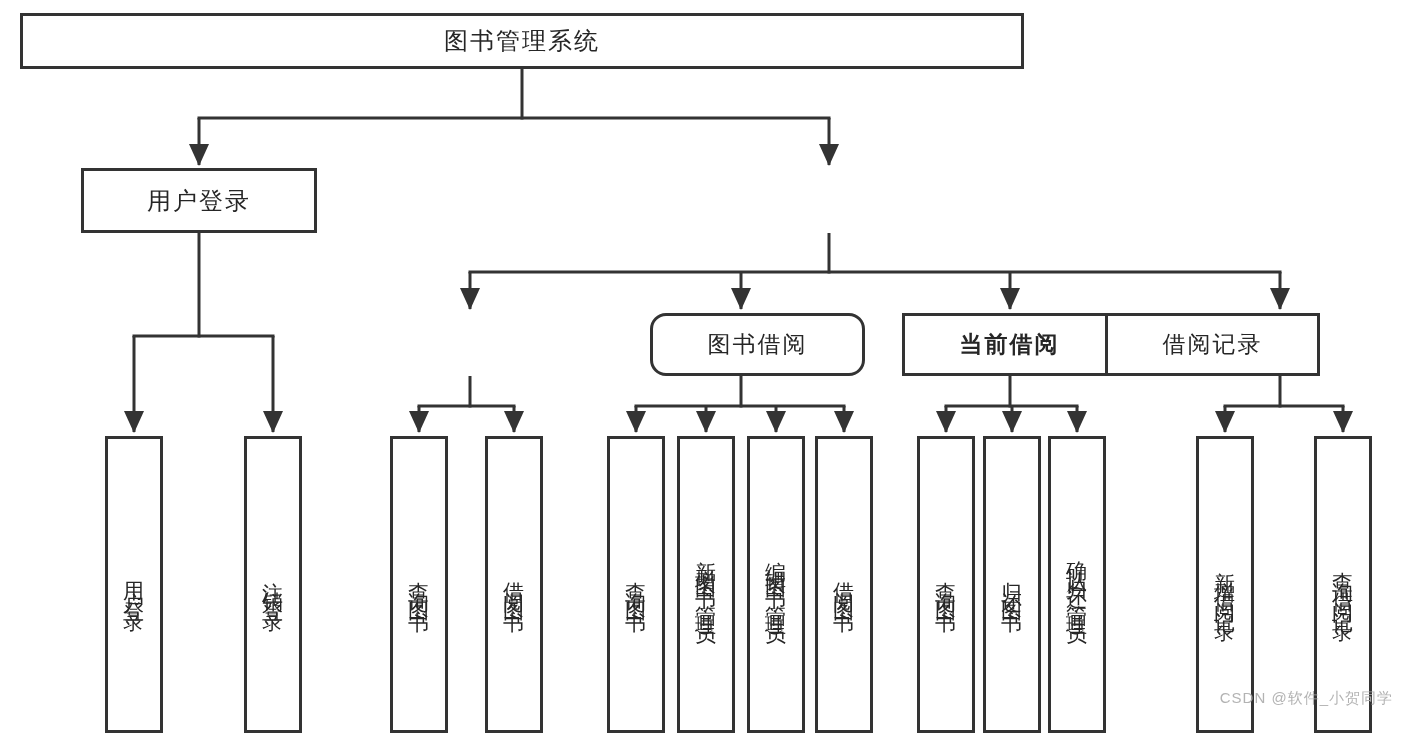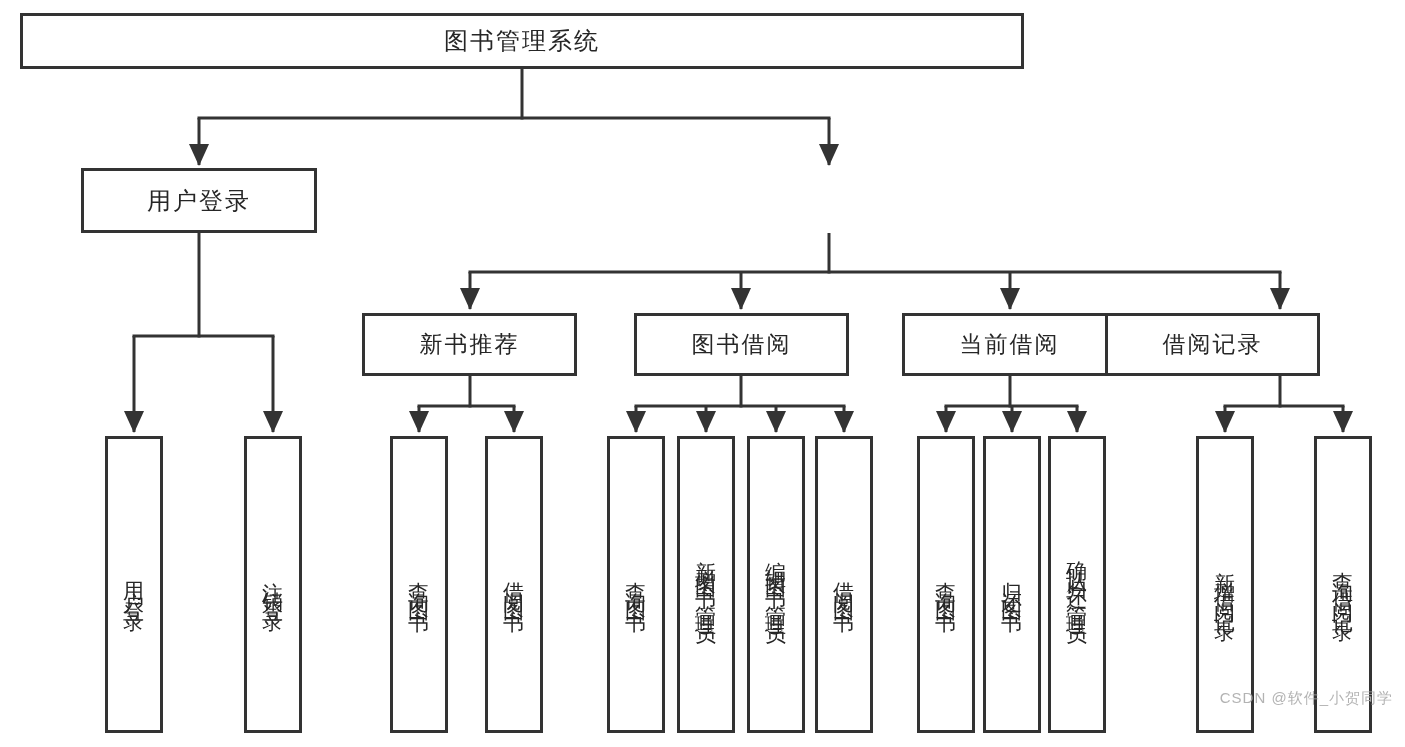--- a/index.html
+++ b/index.html
@@ -119,27 +119,24 @@
   </svg>
 
   <div class="node root">
     <span>图书管理系统</span>
   </div>
 
   <div class="node lvl2" style="left:81px;">
     <span>用户登录</span>
   </div>
 
-  <div class="node lvl3" style="left:362px;">
-    <span>新书推荐</span>
-  </div>
-  <div class="node lvl3" style="left:634px;">
+  <div class="node lvl3" style="left:650px;border-radius:16px;">
     <span>图书借阅</span>
   </div>
-  <div class="node lvl3" style="left:902px;">
+  <div class="node lvl3" style="left:902px;font-weight:bold;">
     <span>当前借阅</span>
   </div>
   <div class="node lvl3" style="left:1105px;">
     <span>借阅记录</span>
   </div>
 
   <div class="node leaf" style="left:105px;">
     <span class="vtext">用户登录</span>
   </div>
   <div class="node leaf" style="left:244px;">

